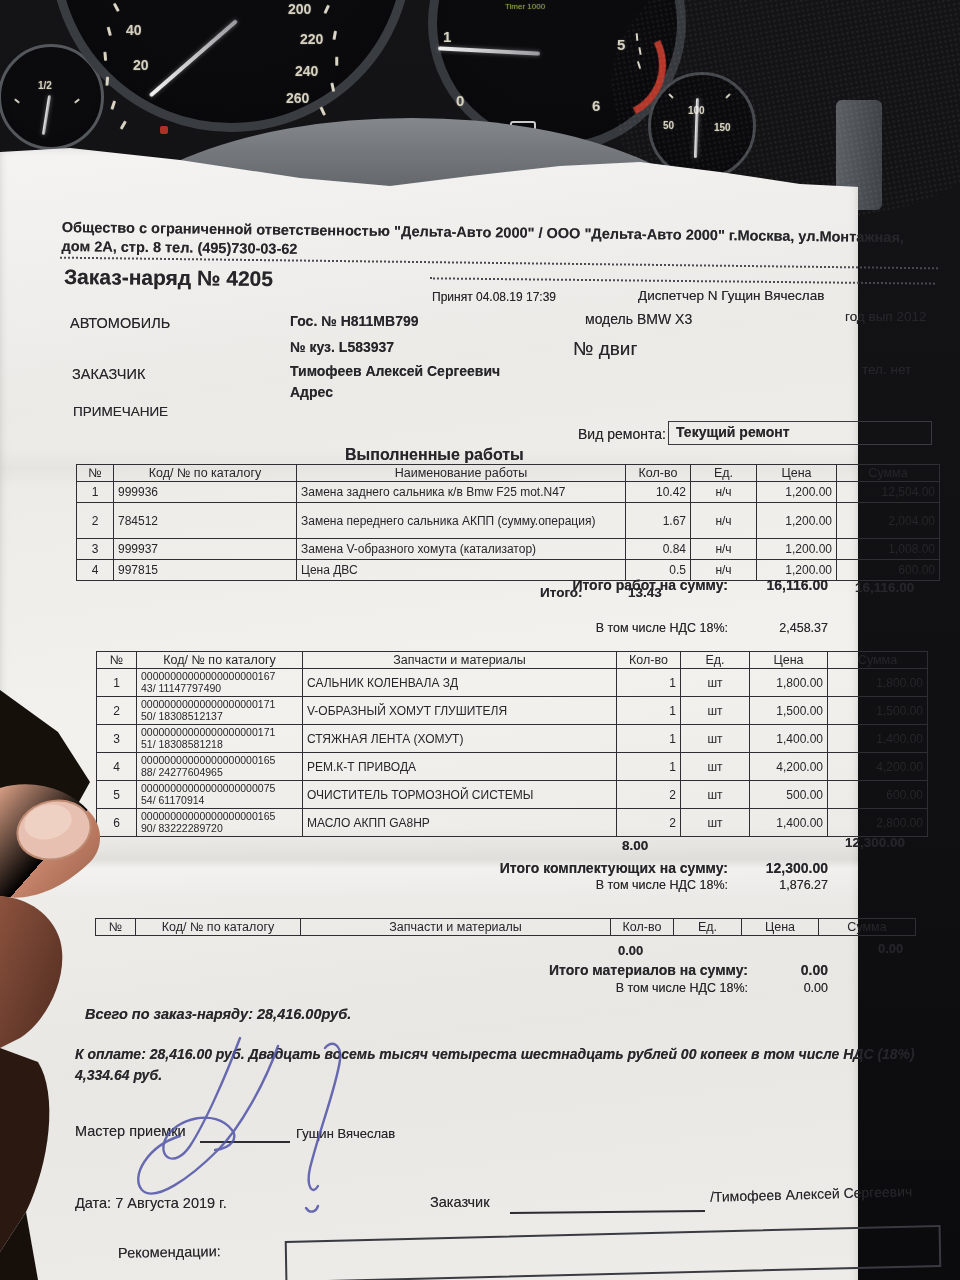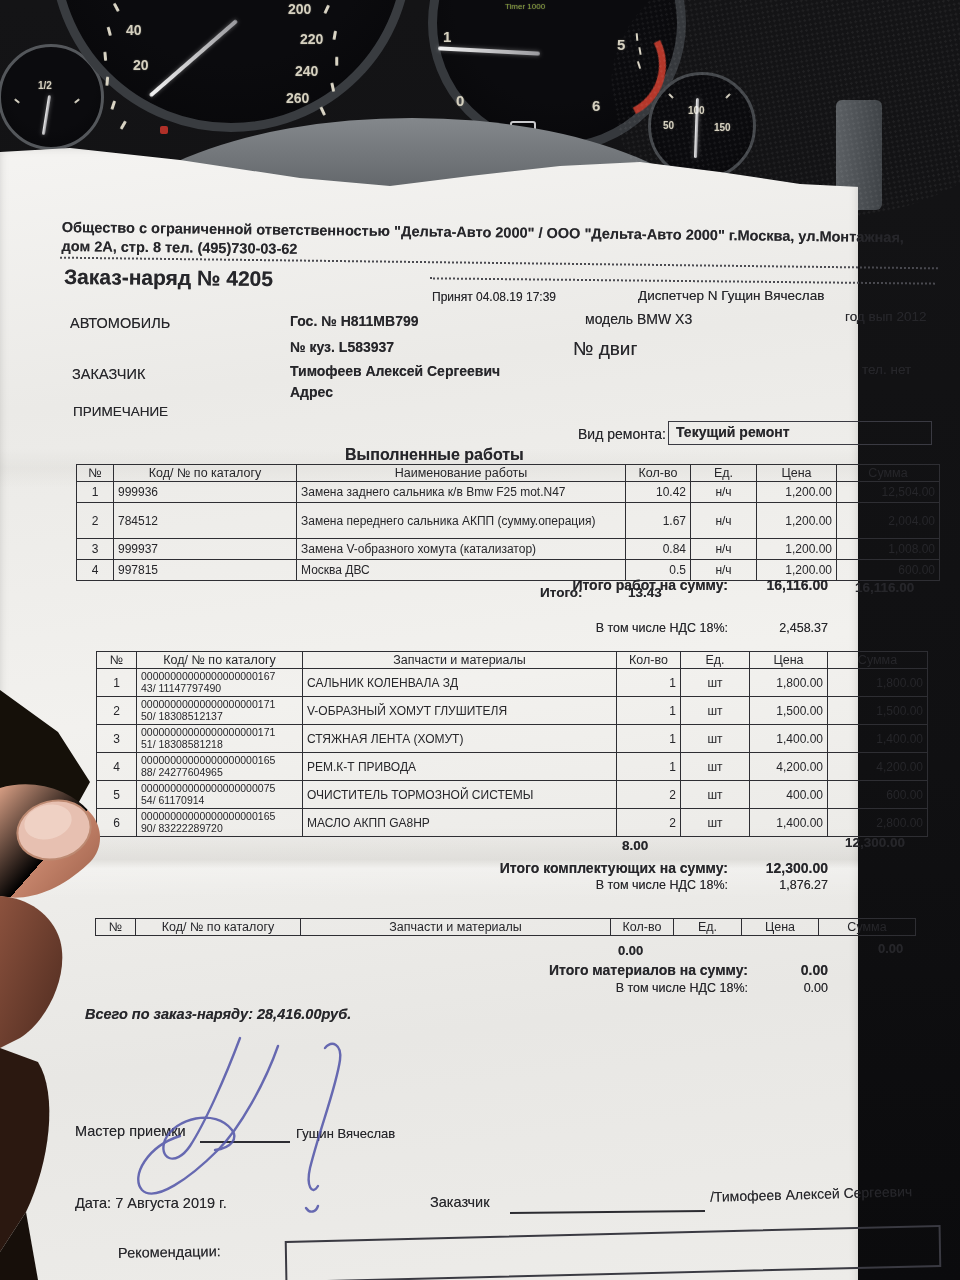--- a/index.html
+++ b/index.html
@@ -180,21 +180,21 @@
           <td>999937</td>
           <td>Замена V-образного хомута (катализатор)</td>
           <td class="tright">0.84</td>
           <td class="tnum">н/ч</td>
           <td class="tright">1,200.00</td>
           <td class="tright">1,008.00</td>
         </tr>
         <tr style="height:21px;">
           <td class="tnum">4</td>
           <td>997815</td>
-          <td>Москва ДВС</td>
+          <td>Цена ДВС</td>
           <td class="tright">0.5</td>
           <td class="tnum">н/ч</td>
           <td class="tright">1,200.00</td>
           <td class="tright">600.00</td>
         </tr>
       </tbody>
         </table>
       <div class="abs b soft" style="left:540px;top:447px;font-size:13.5px;">Итого:</div>
       <div class="abs b soft" style="left:628px;top:447px;font-size:13.5px;">13.43</div>
       <div class="abs b soft" style="left:855px;top:442px;font-size:13.5px;">16,116.00</div>
@@ -262,21 +262,21 @@
           <td class="tnum">шт</td>
           <td class="tright">4,200.00</td>
           <td class="tright">4,200.00</td>
         </tr>
         <tr style="height:28px;">
           <td class="tnum">5</td>
           <td class="code2"><span>00000000000000000000075</span><br><span>54/ 61170914</span></td>
           <td>ОЧИСТИТЕЛЬ ТОРМОЗНОЙ СИСТЕМЫ</td>
           <td class="tright">2</td>
           <td class="tnum">шт</td>
-          <td class="tright">400.00</td>
+          <td class="tright">500.00</td>
           <td class="tright">600.00</td>
         </tr>
         <tr style="height:28px;">
           <td class="tnum">6</td>
           <td class="code2"><span>00000000000000000000165</span><br><span>90/ 83222289720</span></td>
           <td>МАСЛО АКПП GA8HP</td>
           <td class="tright">2</td>
           <td class="tnum">шт</td>
           <td class="tright">1,400.00</td>
           <td class="tright">2,800.00</td>
@@ -321,20 +321,24 @@
       <div class="sumline" style="top:824px;">
         <span class="b soft" style="font-size:14px;">Итого материалов на сумму:</span>
         <span class="b soft" style="font-size:14px;min-width:60px;text-align:right;">0.00</span>
       </div>
       <div class="sumline" style="top:843px;">
         <span class="soft" style="font-size:12.5px;">В том числе НДС 18%:</span>
         <span class="soft" style="font-size:12.5px;min-width:60px;text-align:right;">0.00</span>
       </div>
 
       <div class="abs b soft" style="left:85px;top:868px;font-size:14.5px;font-style:italic;">Всего по заказ-наряду: 28,416.00руб.</div>
+      <div class="abs b soft" style="left:75px;top:906px;width:860px;white-space:normal;font-size:14px;font-style:italic;line-height:21px;">
+        <span>К оплате: 28,416.00 руб. Двадцать восемь тысяч четыреста шестнадцать рублей 00 копеек в том числе НДС (18%)</span><br>
+        <span>4,334.64 руб.</span>
+      </div>
 
       <div class="abs soft" style="left:75px;top:985px;font-size:14.5px;">Мастер приемки</div>
       <div class="sig-underline" style="left:200px;top:1003px;width:90px;"></div>
       <div class="abs soft" style="left:296px;top:988px;font-size:13px;">Гущин Вячеслав</div>
       <svg width="260" height="200" viewBox="0 0 260 200" style="position:absolute;left:120px;top:880px;overflow:visible;">
         <g fill="none" stroke="#5053a8" stroke-width="2.4" stroke-linecap="round" opacity="0.85">
           <path d="M120,20 C105,60 85,105 70,128 C55,150 38,140 45,122 C55,100 95,90 112,112 C118,120 112,130 95,132"></path>
           <path d="M158,28 C145,65 120,110 98,132 C70,160 35,185 22,172 C10,158 28,128 60,118"></path>
           <path d="M205,30 C212,22 222,26 220,42 C216,70 200,110 190,150 C186,168 192,178 198,168"></path>
           <path d="M186,190 C190,196 196,194 198,188"></path>

